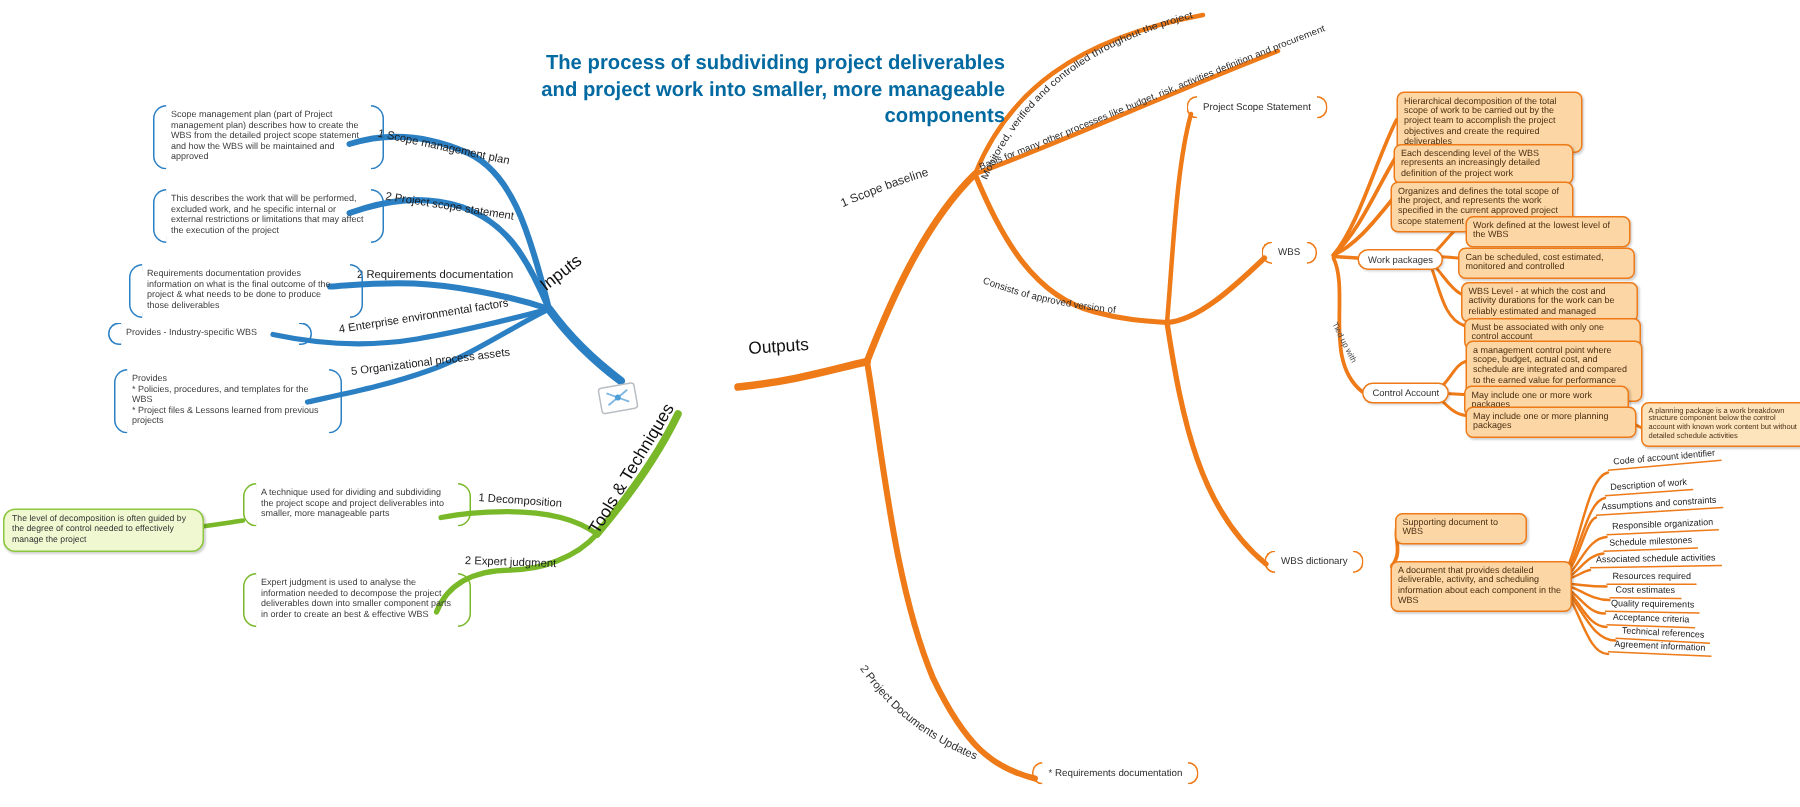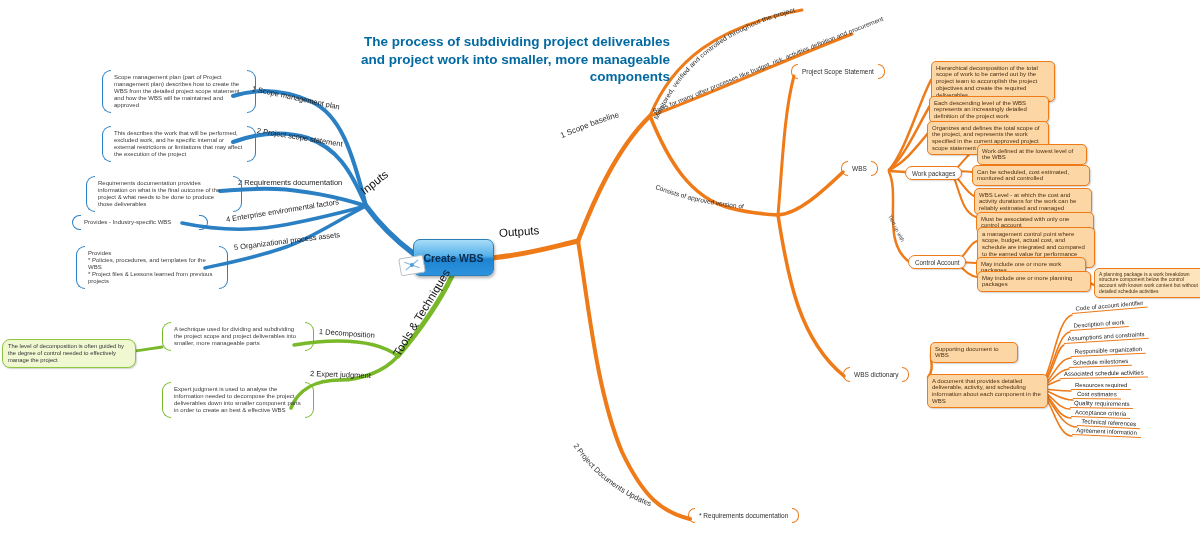--- a/index.html
+++ b/index.html
@@ -175,21 +175,20 @@
       </text>
       <text font-size="7.5">
         <textPath href="#tp-pdu" startOffset="2">2 Project Documents Updates</textPath>
       </text>
       <text font-size="5.5" fill="#4a4a4a" x="888" y="216" transform="rotate(63 888 216)">Tied up with</text>
     </g>
   </svg>
 
   <div class="el title">The process of subdividing project deliverables and project work into smaller, more manageable components</div>
 
-  <div class="el center-node">Create WBS</div>
   <div class="el page-icon">
     <svg width="26" height="19" viewBox="0 0 26 19">
       <rect x="1" y="1" width="24" height="17" rx="2" fill="#ffffff" stroke="#b9bec4" stroke-width="1"></rect>
       <g stroke="#7fb6e0" stroke-width="1.2" fill="none">
         <path d="M 13 9 L 6 5 M 13 9 L 20 5 M 13 9 L 6 13 M 13 9 L 20 13"></path>
       </g>
       <circle cx="13" cy="9" r="2" fill="#4d9fd8"></circle>
     </svg>
   </div>
 

